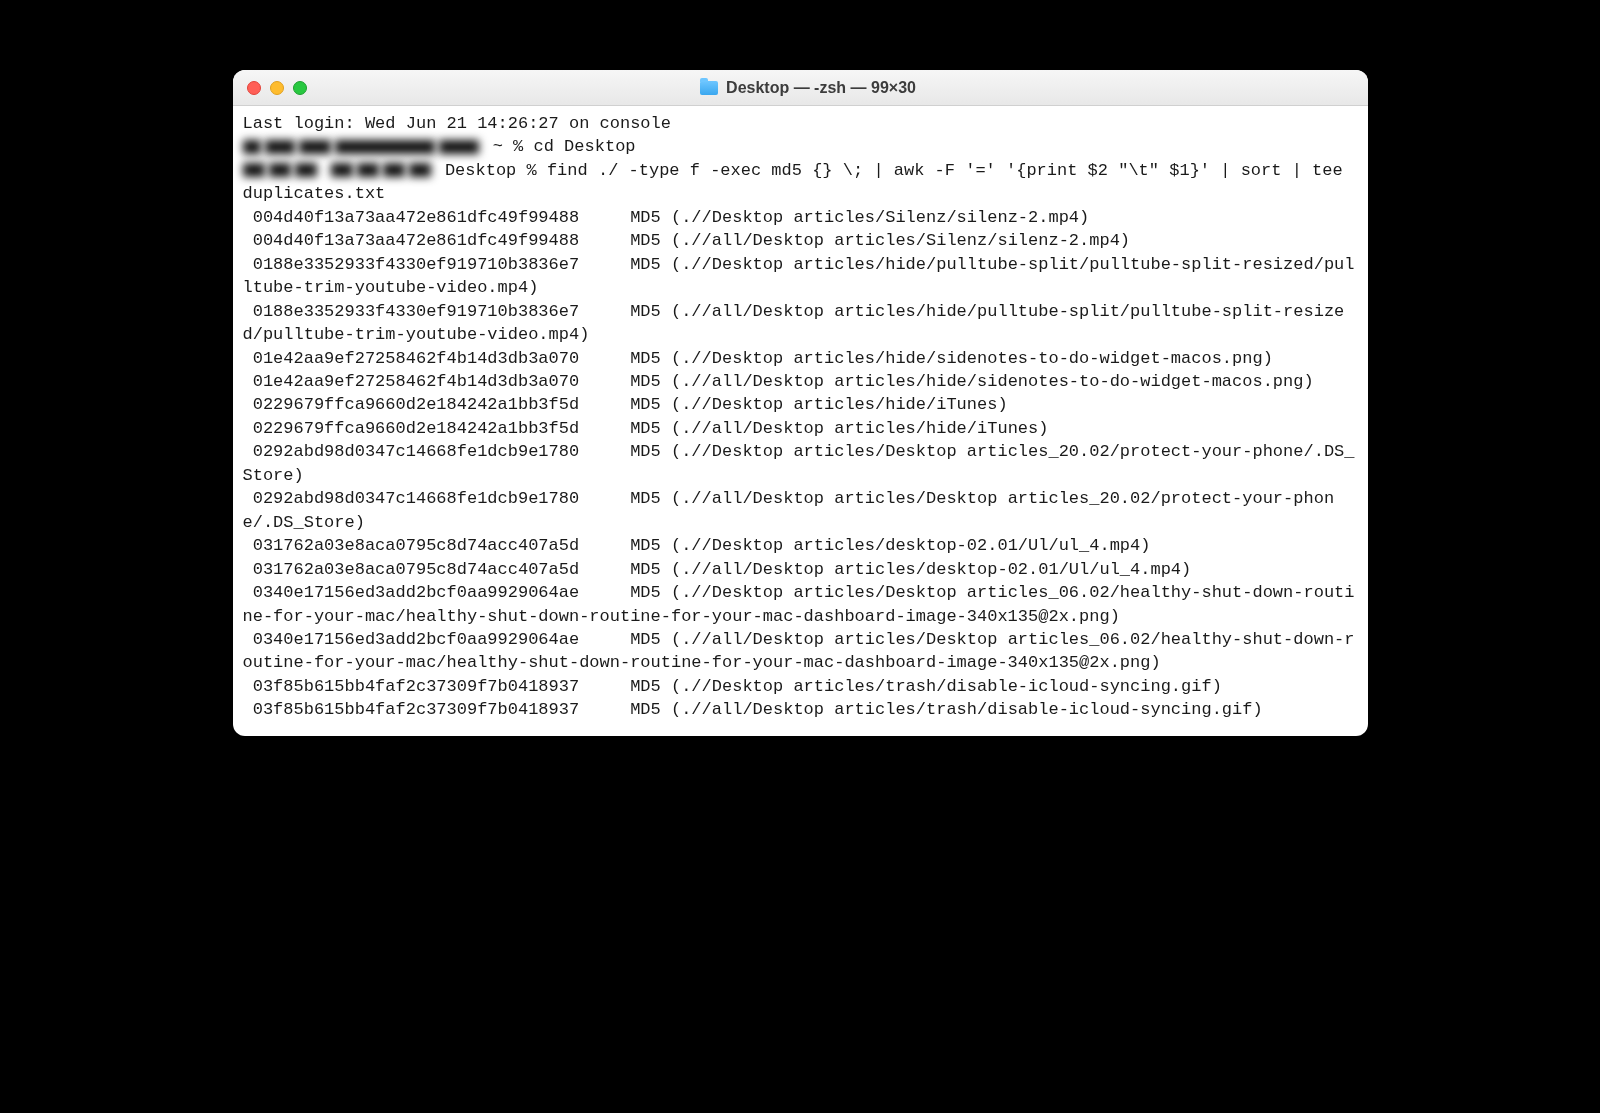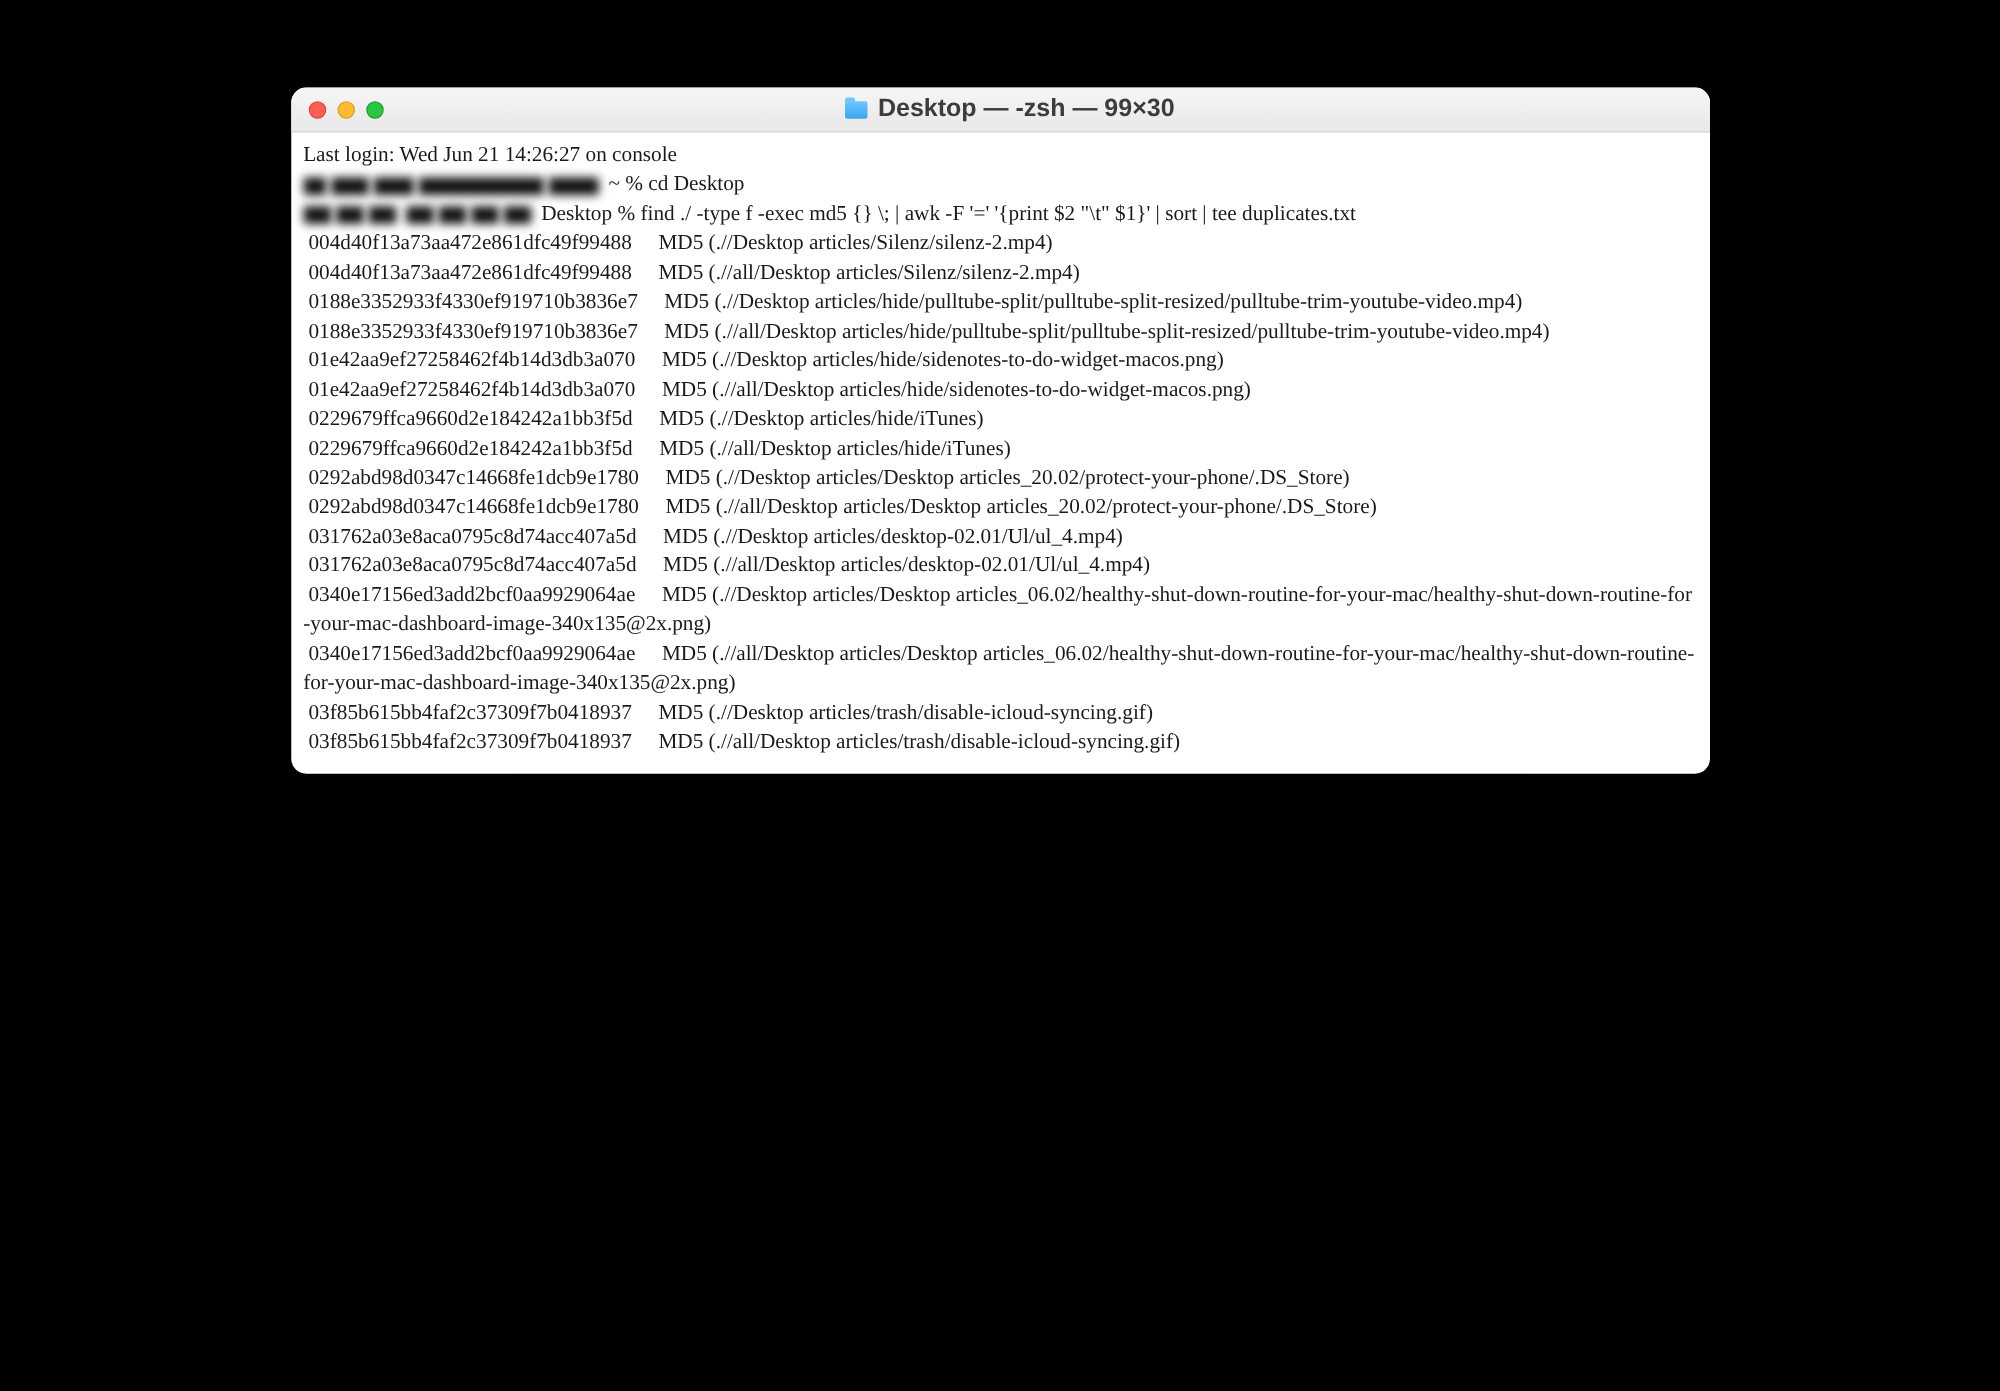--- a/index.html
+++ b/index.html
@@ -40,21 +40,21 @@
   .dot.green { background:#28c840; border:0.5px solid #1fa030; }
   .title-wrap {
     position: absolute;
     left: 16px; right: 0;
     display: flex;
     justify-content: center;
     align-items: center;
     gap: 8px;
     font-family: -apple-system, "Helvetica Neue", Arial, sans-serif;
     font-weight: 600;
-    font-size: 20px;
+    font-size: 16px;
     color: #3c3c3c;
     pointer-events: none;
   }
   .folder-icon {
     width: 18px; height: 14px;
     background: linear-gradient(#6ec6ff,#3aa7ef);
     border-radius: 2px;
     position: relative;
   }
   .folder-icon::before {
@@ -65,21 +65,21 @@
     background:#6ec6ff;
     border-radius:2px 2px 0 0;
   }
   .termbody {
     padding: 6px 10px 14px 10px;
     font-size: 17px;
     line-height: 1.38;
     color: #1a1a1a;
     white-space: pre-wrap;
     word-break: break-all;
-    font-family: Liberation Serif, serif;
+    font-family: Liberation Mono, monospace;
   }
   .smudge {
     display:inline-block;
     background:#111;
     height:14px;
     vertical-align:middle;
     filter: blur(4px);
     margin-right:4px;
   }
 </style>

